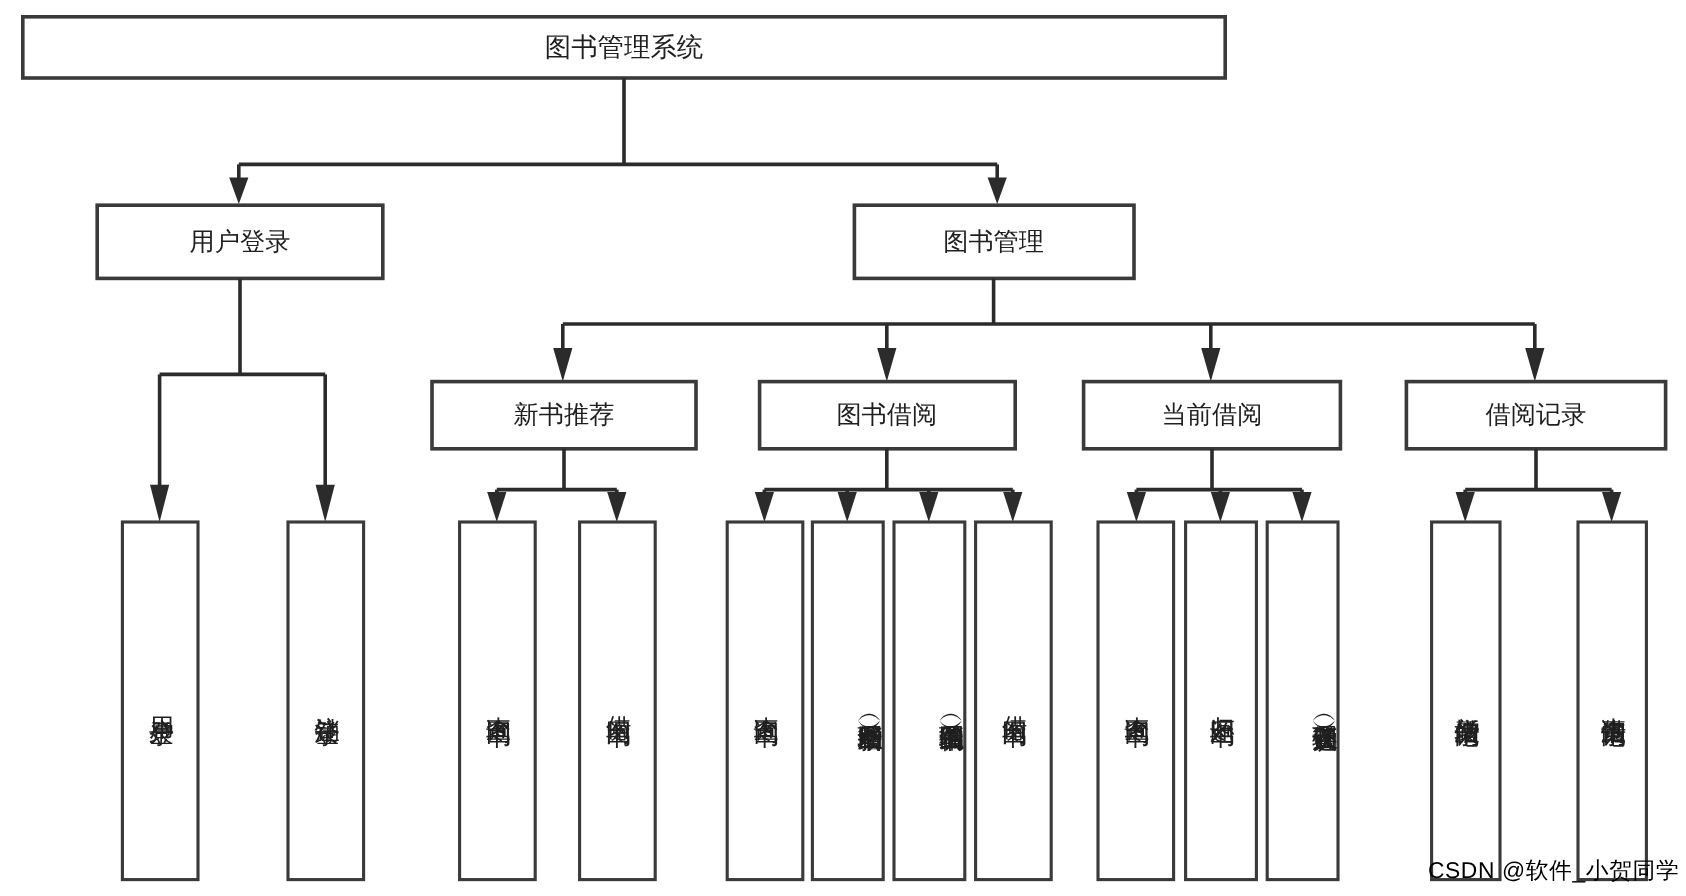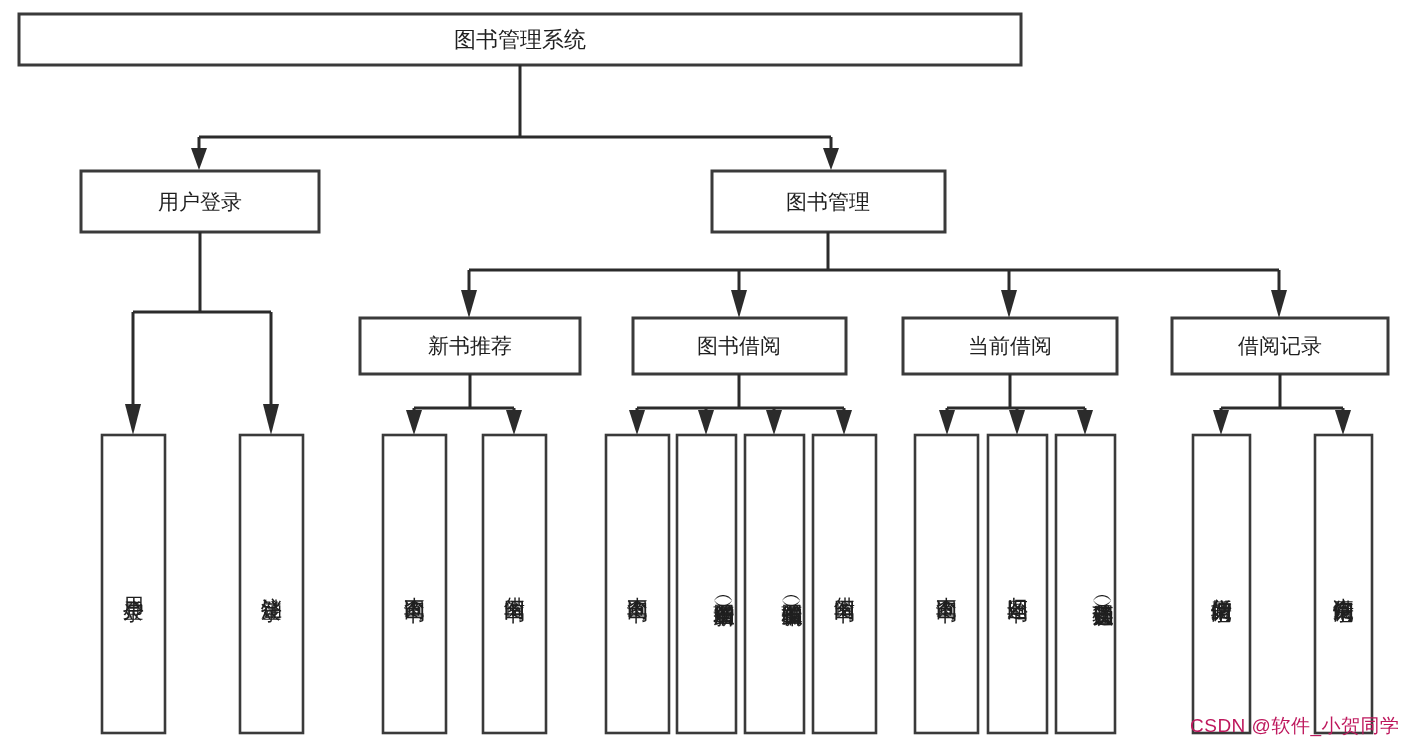--- a/index.html
+++ b/index.html
@@ -64,21 +64,21 @@
     writing-mode: vertical-rl;
     text-orientation: upright;
     letter-spacing: 2px;
     white-space: nowrap;
     pointer-events: none;
   }
   .watermark {
     position: absolute;
     font-family: "Liberation Sans", "DejaVu Sans", sans-serif;
     font-size: 19px;
-    color: #be185d;
+    color: #000000;
     white-space: nowrap;
     letter-spacing: 0.5px;
   }
 </style>
 </head>
 <body>
 
 <div id="diagram-root">
 
   <svg class="flowchart" viewBox="0 0 1405 747" xmlns="http://www.w3.org/2000/svg">

